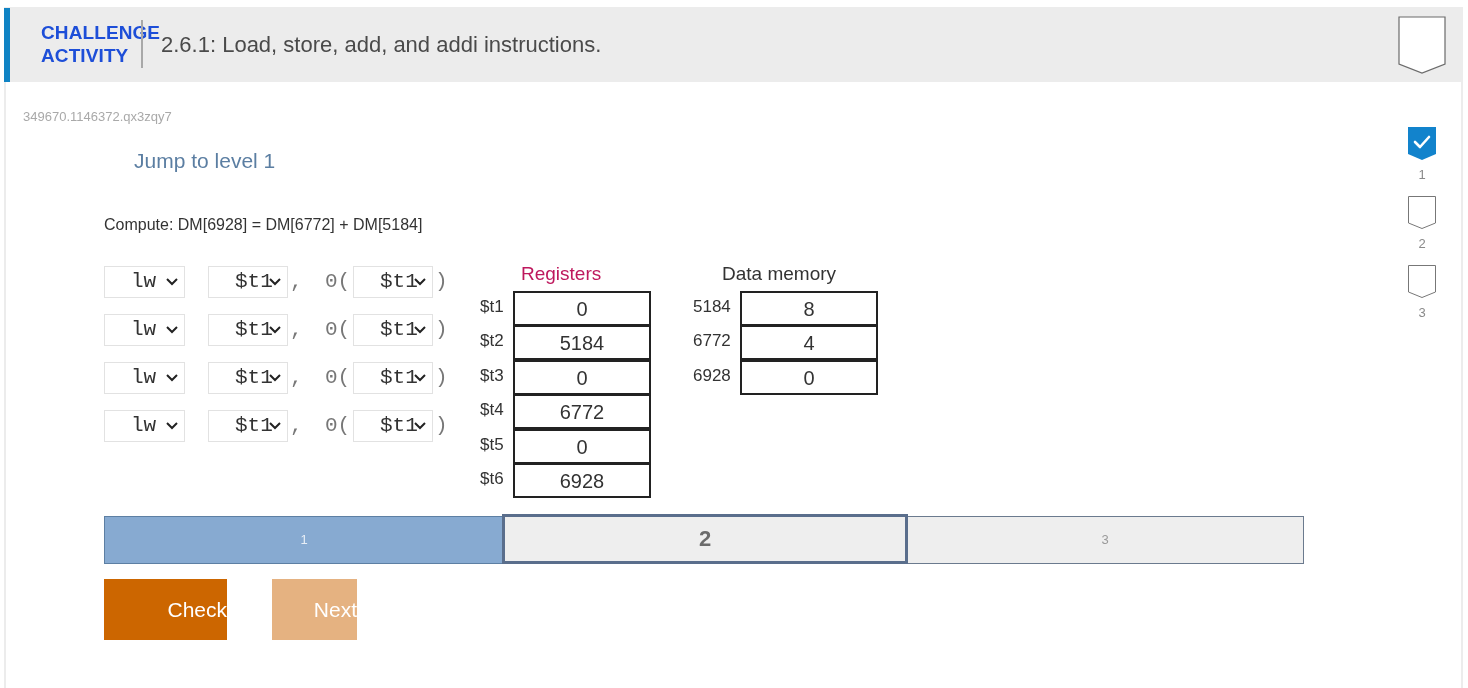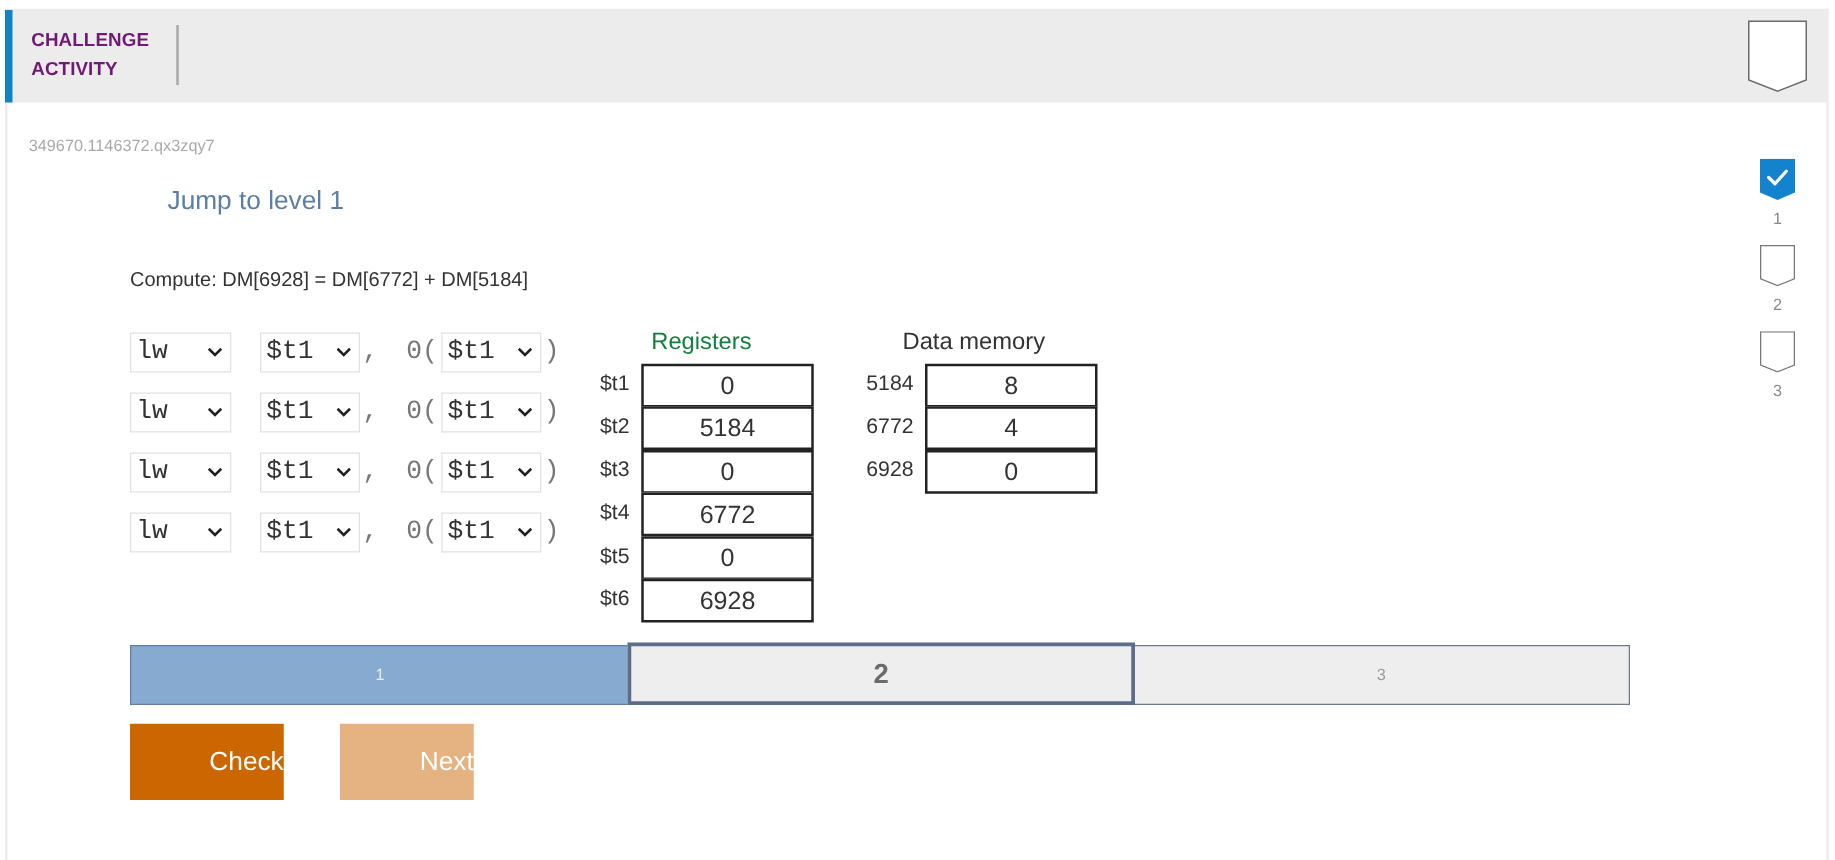--- a/index.html
+++ b/index.html
@@ -13,22 +13,22 @@
   }
 
   .header {
     position: absolute; left: 4px; top: 8px; width: 1458px; height: 74px;
     background: #ececec;
   }
   .header-accent {
     position: absolute; left: 0; top: 0; width: 6px; height: 74px; background: #0f83c4;
   }
   .header-kind {
-    position: absolute; left: 21px; top: 13px; width: 110px;
-    font-size: 15px; font-weight: bold; color: #701a75; line-height: 23px; letter-spacing: 0.1px;
+    position: absolute; left: 37px; top: 13px; width: 110px;
+    font-size: 19px; font-weight: bold; color: #1d4ed8; line-height: 23px; letter-spacing: 0.1px;
   }
   .header-divider {
     position: absolute; left: 137px; top: 12px; width: 2px; height: 48px; background: #a8a8a8;
   }
   .header-title {
     position: absolute; left: 157px; top: 24px; font-size: 22px; color: #4a4a4a; font-weight: normal;
   }
   .header-badge {
     position: absolute; left: 1394px; top: 8px; width: 48px; height: 58px;
   }
@@ -44,36 +44,36 @@
   .prompt {
     position: absolute; left: 104px; top: 216px; font-size: 16px; color: #333;
   }
 
   .instr-area { position: absolute; left: 104px; top: 266px; }
   .instr-row { position: absolute; left: 0; height: 32px; width: 350px; }
   .sel {
     position: absolute; top: 0; height: 32px;
     border: 1px solid #e2e2e2; background: #fff;
     font-family: "Liberation Mono", monospace; font-size: 21px; color: #333;
-    padding-left: 4px; line-height: 30px; cursor: pointer;
+    padding-left: 26px; line-height: 30px; cursor: pointer;
   }
   .sel .chev { position: absolute; right: 6px; top: 11px; width: 12px; height: 8px; }
   .sel-op { left: 0; width: 81px; }
   .sel-rt { left: 104px; width: 80px; }
   .sel-rs { left: 249px; width: 80px; }
   .punct {
     position: absolute; top: 0; line-height: 32px;
     font-family: "Liberation Mono", monospace; font-size: 21px; color: #777;
   }
   .comma { left: 186px; }
   .offset { left: 221px; }
   .rparen { left: 331px; }
 
   .reg-title {
-    position: absolute; left: 521px; top: 263px; font-size: 19px; color: #15803d;
+    position: absolute; left: 521px; top: 263px; font-size: 19px; color: #be185d;
   }
   .mem-title {
     position: absolute; left: 722px; top: 263px; font-size: 19px; color: #333;
   }
   .reg-table { position: absolute; left: 478px; top: 291px; }
   .reg-row { position: absolute; left: 0; height: 35px; width: 175px; }
   .reg-label {
     position: absolute; left: 2px; top: 6px; font-size: 17px; color: #333;
   }
   .reg-cell {
@@ -109,21 +109,21 @@
   .level-3 {
     left: 802px; width: 398px; background: #eeeeee; border: 1px solid #6b7a8e;
     color: #9a9a9a; font-size: 13px; line-height: 46px;
   }
 
   .btn {
     position: absolute; top: 579px; height: 61px; color: #fff; font-size: 21px;
     text-align: right; line-height: 61px; cursor: pointer;
   }
   .btn-check { left: 104px; width: 123px; background: #cc6600; }
-  .btn-next { left: 272px; width: 107px; background: #e5b281; }
+  .btn-next { left: 272px; width: 85px; background: #e5b281; }
 
   .progress { position: absolute; left: 1404px; top: 127px; width: 36px; }
   .prog-item { position: absolute; left: 0; width: 36px; height: 60px; cursor: pointer; }
   .prog-badge { position: absolute; left: 4px; top: 0; width: 28px; height: 33px; }
   .prog-num {
     position: absolute; left: 0; top: 40px; width: 36px; text-align: center;
     font-size: 13px; color: #8a8a8a;
   }
 </style>
 </head>
@@ -131,20 +131,21 @@
 
 <div class="page-frame"></div>
 
 <div class="header">
   <div class="header-accent"></div>
   <div class="header-kind">
     <div>CHALLENGE</div>
     <div>ACTIVITY</div>
   </div>
   <div class="header-divider"></div>
+  <h1 class="header-title">2.6.1: Load, store, add, and addi instructions.</h1>
   <div class="header-badge">
     <svg width="48" height="58" viewBox="0 0 48 58">
       <path d="M1 1 H47 V48 L24 57 L1 48 Z" fill="#fff" stroke="#6b6b6b" stroke-width="1.2"></path>
     </svg>
   </div>
 </div>
 
 <div class="activity-id">349670.1146372.qx3zqy7</div>
 
 <div class="jump-link">Jump to level 1</div>

